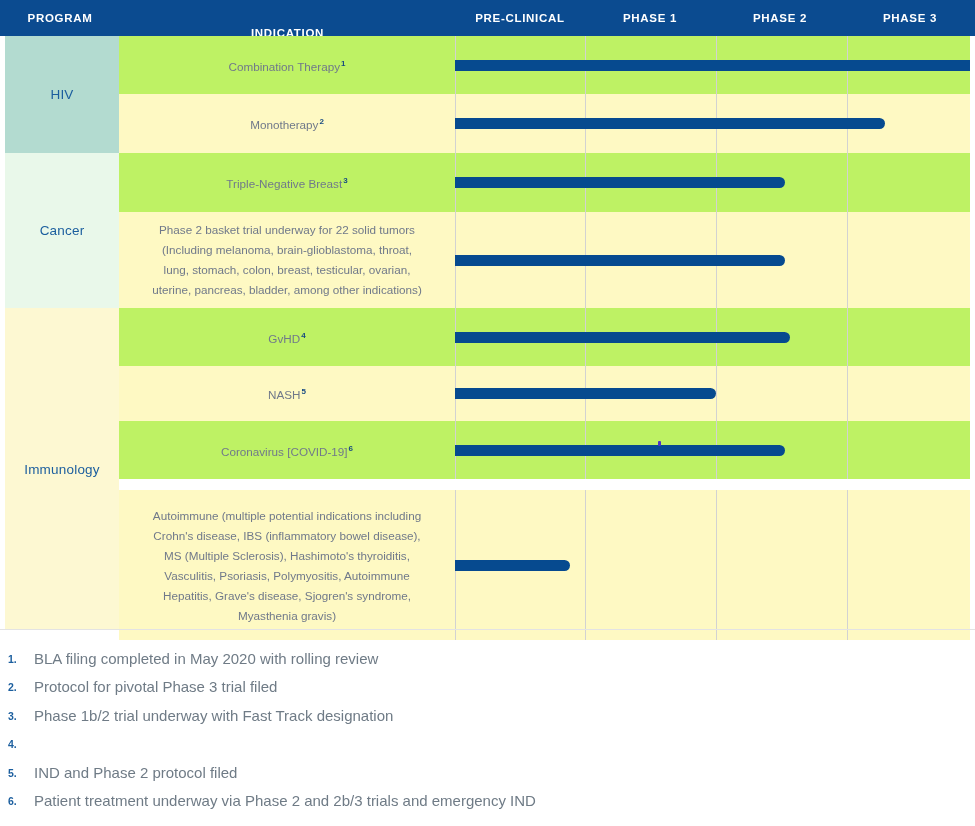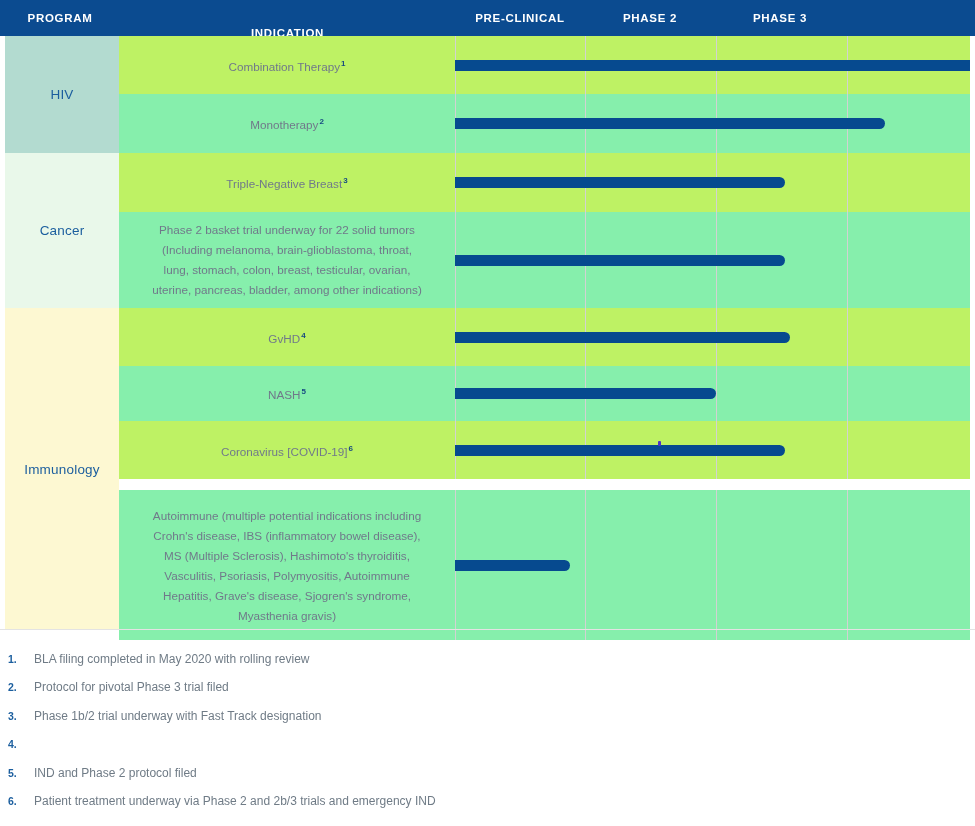--- a/index.html
+++ b/index.html
@@ -89,21 +89,21 @@
     width: 851px;
     height: 594px;
   }
   .row {
     position: absolute;
     left: 0;
     width: 851px;
     box-sizing: border-box;
   }
   .row-white { background: #bef264; }
-  .row-alt   { background: #86efac; }
+  .row-alt   { background: #fef9c3; }
 
   .row-indication {
     position: absolute;
     left: 0;
     top: 0;
     width: 336px;
     height: 100%;
     display: flex;
     align-items: center;
     justify-content: center;
@@ -197,34 +197,35 @@
     padding-left: 8px;
   }
   .fn-num {
     width: 26px;
     font-size: 10.5px;
     font-weight: bold;
     color: #1b5e9e;
     line-height: 18px;
   }
   .fn-text {
-    font-size: 12px;
+    font-size: 15px;
     color: #6f7b86;
     line-height: 18px;
   }
 </style>
 </head>
 <body>
 
 <div id="pipeline-root">
 
   <div class="thead">
     <div class="th th-program">PROGRAM</div>
     <div class="th th-indication">INDICATION</div>
     <div class="th th-phase">PRE-CLINICAL</div>
+    <div class="th th-phase">PHASE 1</div>
     <div class="th th-phase">PHASE 2</div>
     <div class="th th-phase3">PHASE 3</div>
   </div>
 
   <div class="tbody">
     <div class="program-col" id="program-col">
         <div class="program-block prog-hiv" style="top: 0px; height: 117px;">
           <div class="program-label">HIV</div>
         </div>
         <div class="program-block prog-immunology" style="top: 272px; height: 322px;">

